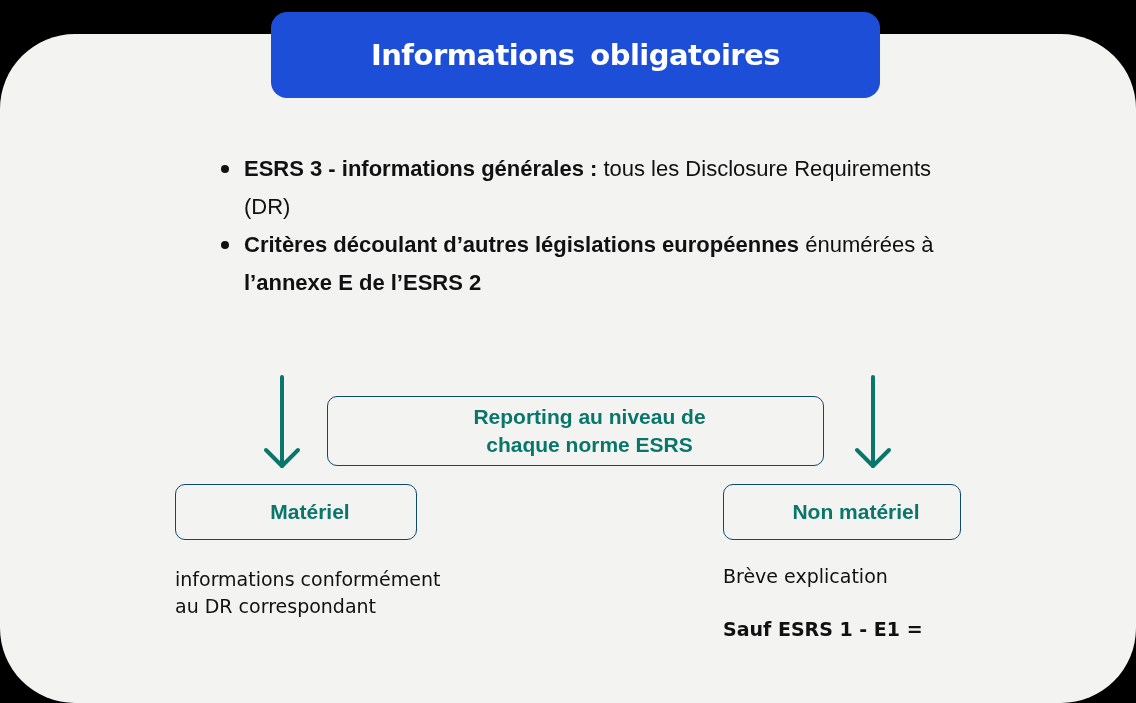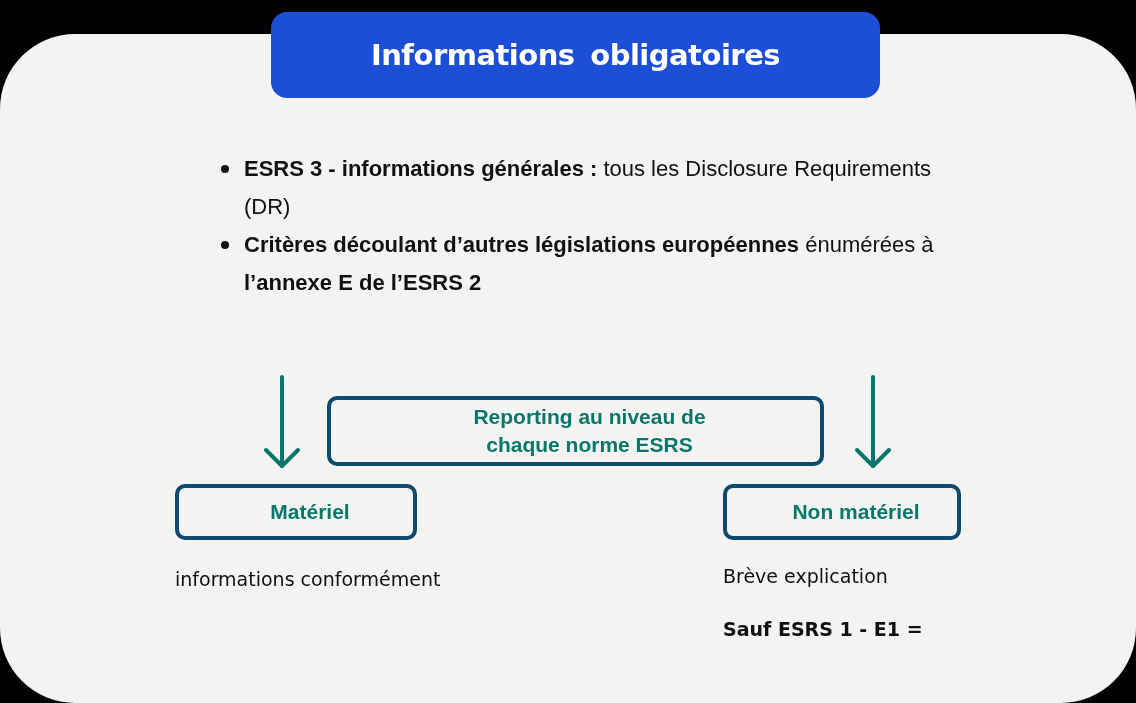--- a/index.html
+++ b/index.html
@@ -5,21 +5,21 @@
   html, body { margin:0; padding:0; }
   body { width:1136px; height:703px; background:#000; position:relative; overflow:hidden; font-family:"Liberation Sans", sans-serif; }
   .card { position:absolute; left:0; top:34px; width:1136px; height:669px; background:#f3f3f1; border-radius:75px; }
   .header { position:absolute; left:271px; top:0; width:609px; height:86px; background:#1d4ed8; border-radius:16px; display:flex; align-items:center; justify-content:center;margin-top:12px; }
   .header span { color:#fff; font-family:"DejaVu Sans", sans-serif; font-weight:bold; font-size:29px; letter-spacing:-0.5px; word-spacing:6px; }
   .bullets { position:absolute; left:220px; top:150px; width:720px; margin:0; padding:0; list-style:none; font-family:"Liberation Sans", sans-serif; font-size:22px; line-height:38px; color:#111; }
   .bullets li { position:relative; padding-left:24px; }
   .bullets li::before { content:""; position:absolute; left:1px; top:15px; width:8px; height:8px; border-radius:50%; background:#111; }
   .bullets b { font-weight:bold; }
   .arrow { position:absolute; width:40px; height:100px; }
-  .box { position:absolute; border:4px solid #0c4a6e; border-radius:10px; background:transparent; display:flex; align-items:center; justify-content:center; text-align:center; color:#08766a; font-weight:bold; font-family:"Liberation Sans", sans-serif; box-sizing:border-box;padding-left:28px; }
+  .box { position:absolute; border:1px solid #0c4a6e; border-radius:10px; background:transparent; display:flex; align-items:center; justify-content:center; text-align:center; color:#08766a; font-weight:bold; font-family:"Liberation Sans", sans-serif; box-sizing:border-box;padding-left:28px; }
   .box-reporting { left:327px; top:396px; width:497px; height:70px; font-size:21px; line-height:28px; }
   .box-materiel { left:175px; top:484px; width:242px; height:56px; font-size:21px; }
   .box-nonmat { left:723px; top:484px; width:238px; height:56px; font-size:21px; }
   .desc { position:absolute; font-family:"DejaVu Sans", sans-serif; font-size:19px; line-height:27px; color:#111; }
   .desc-left { left:175px; top:566px; width:360px; }
   .desc-right { left:723px; top:563px; width:300px; }
   .desc-right b { font-weight:bold; display:block;margin-top:26px; }
 </style>
 </head>
 <body>
@@ -55,18 +55,19 @@
 <div class="box box-materiel">
   <span>Matériel</span>
 </div>
 
 <div class="box box-nonmat">
   <span>Non matériel</span>
 </div>
 
 <div class="desc desc-left">
   <div>informations conformément</div>
+  <div>au DR correspondant</div>
 </div>
 
 <div class="desc desc-right">
   <div>Brève explication</div>
   <b>Sauf ESRS 1 - E1 =</b>
 </div>
 
 </body></html>

